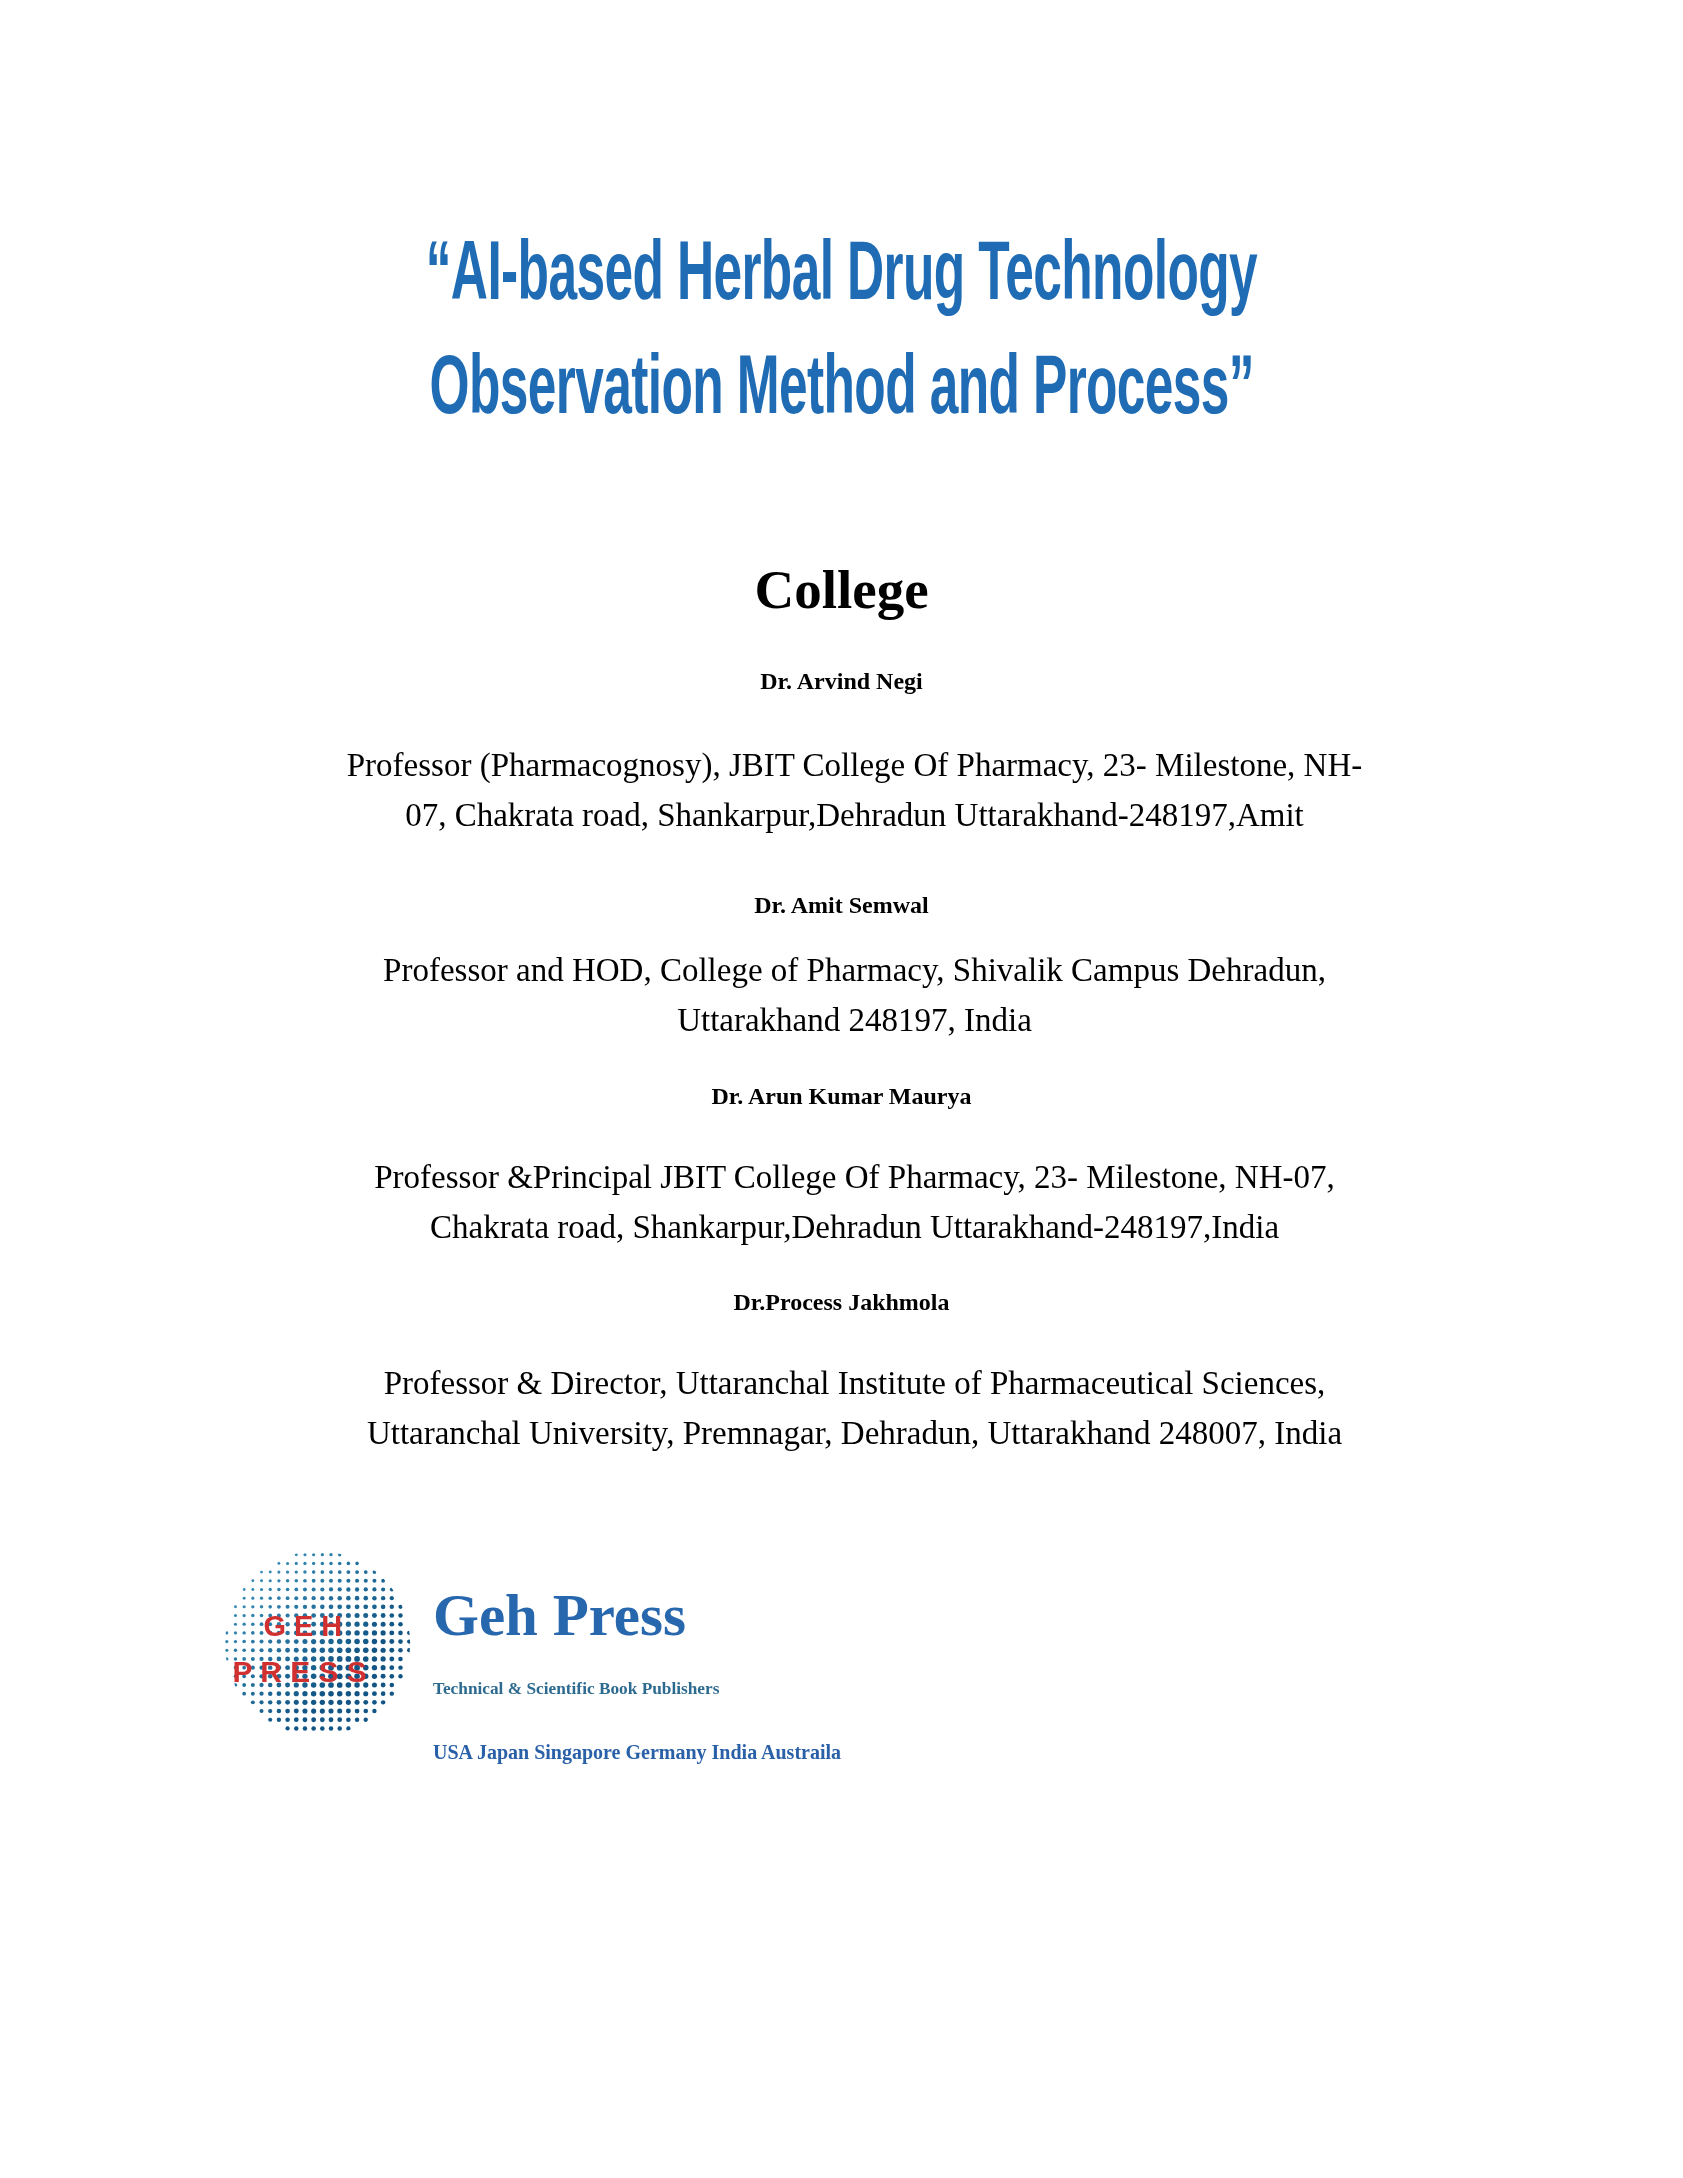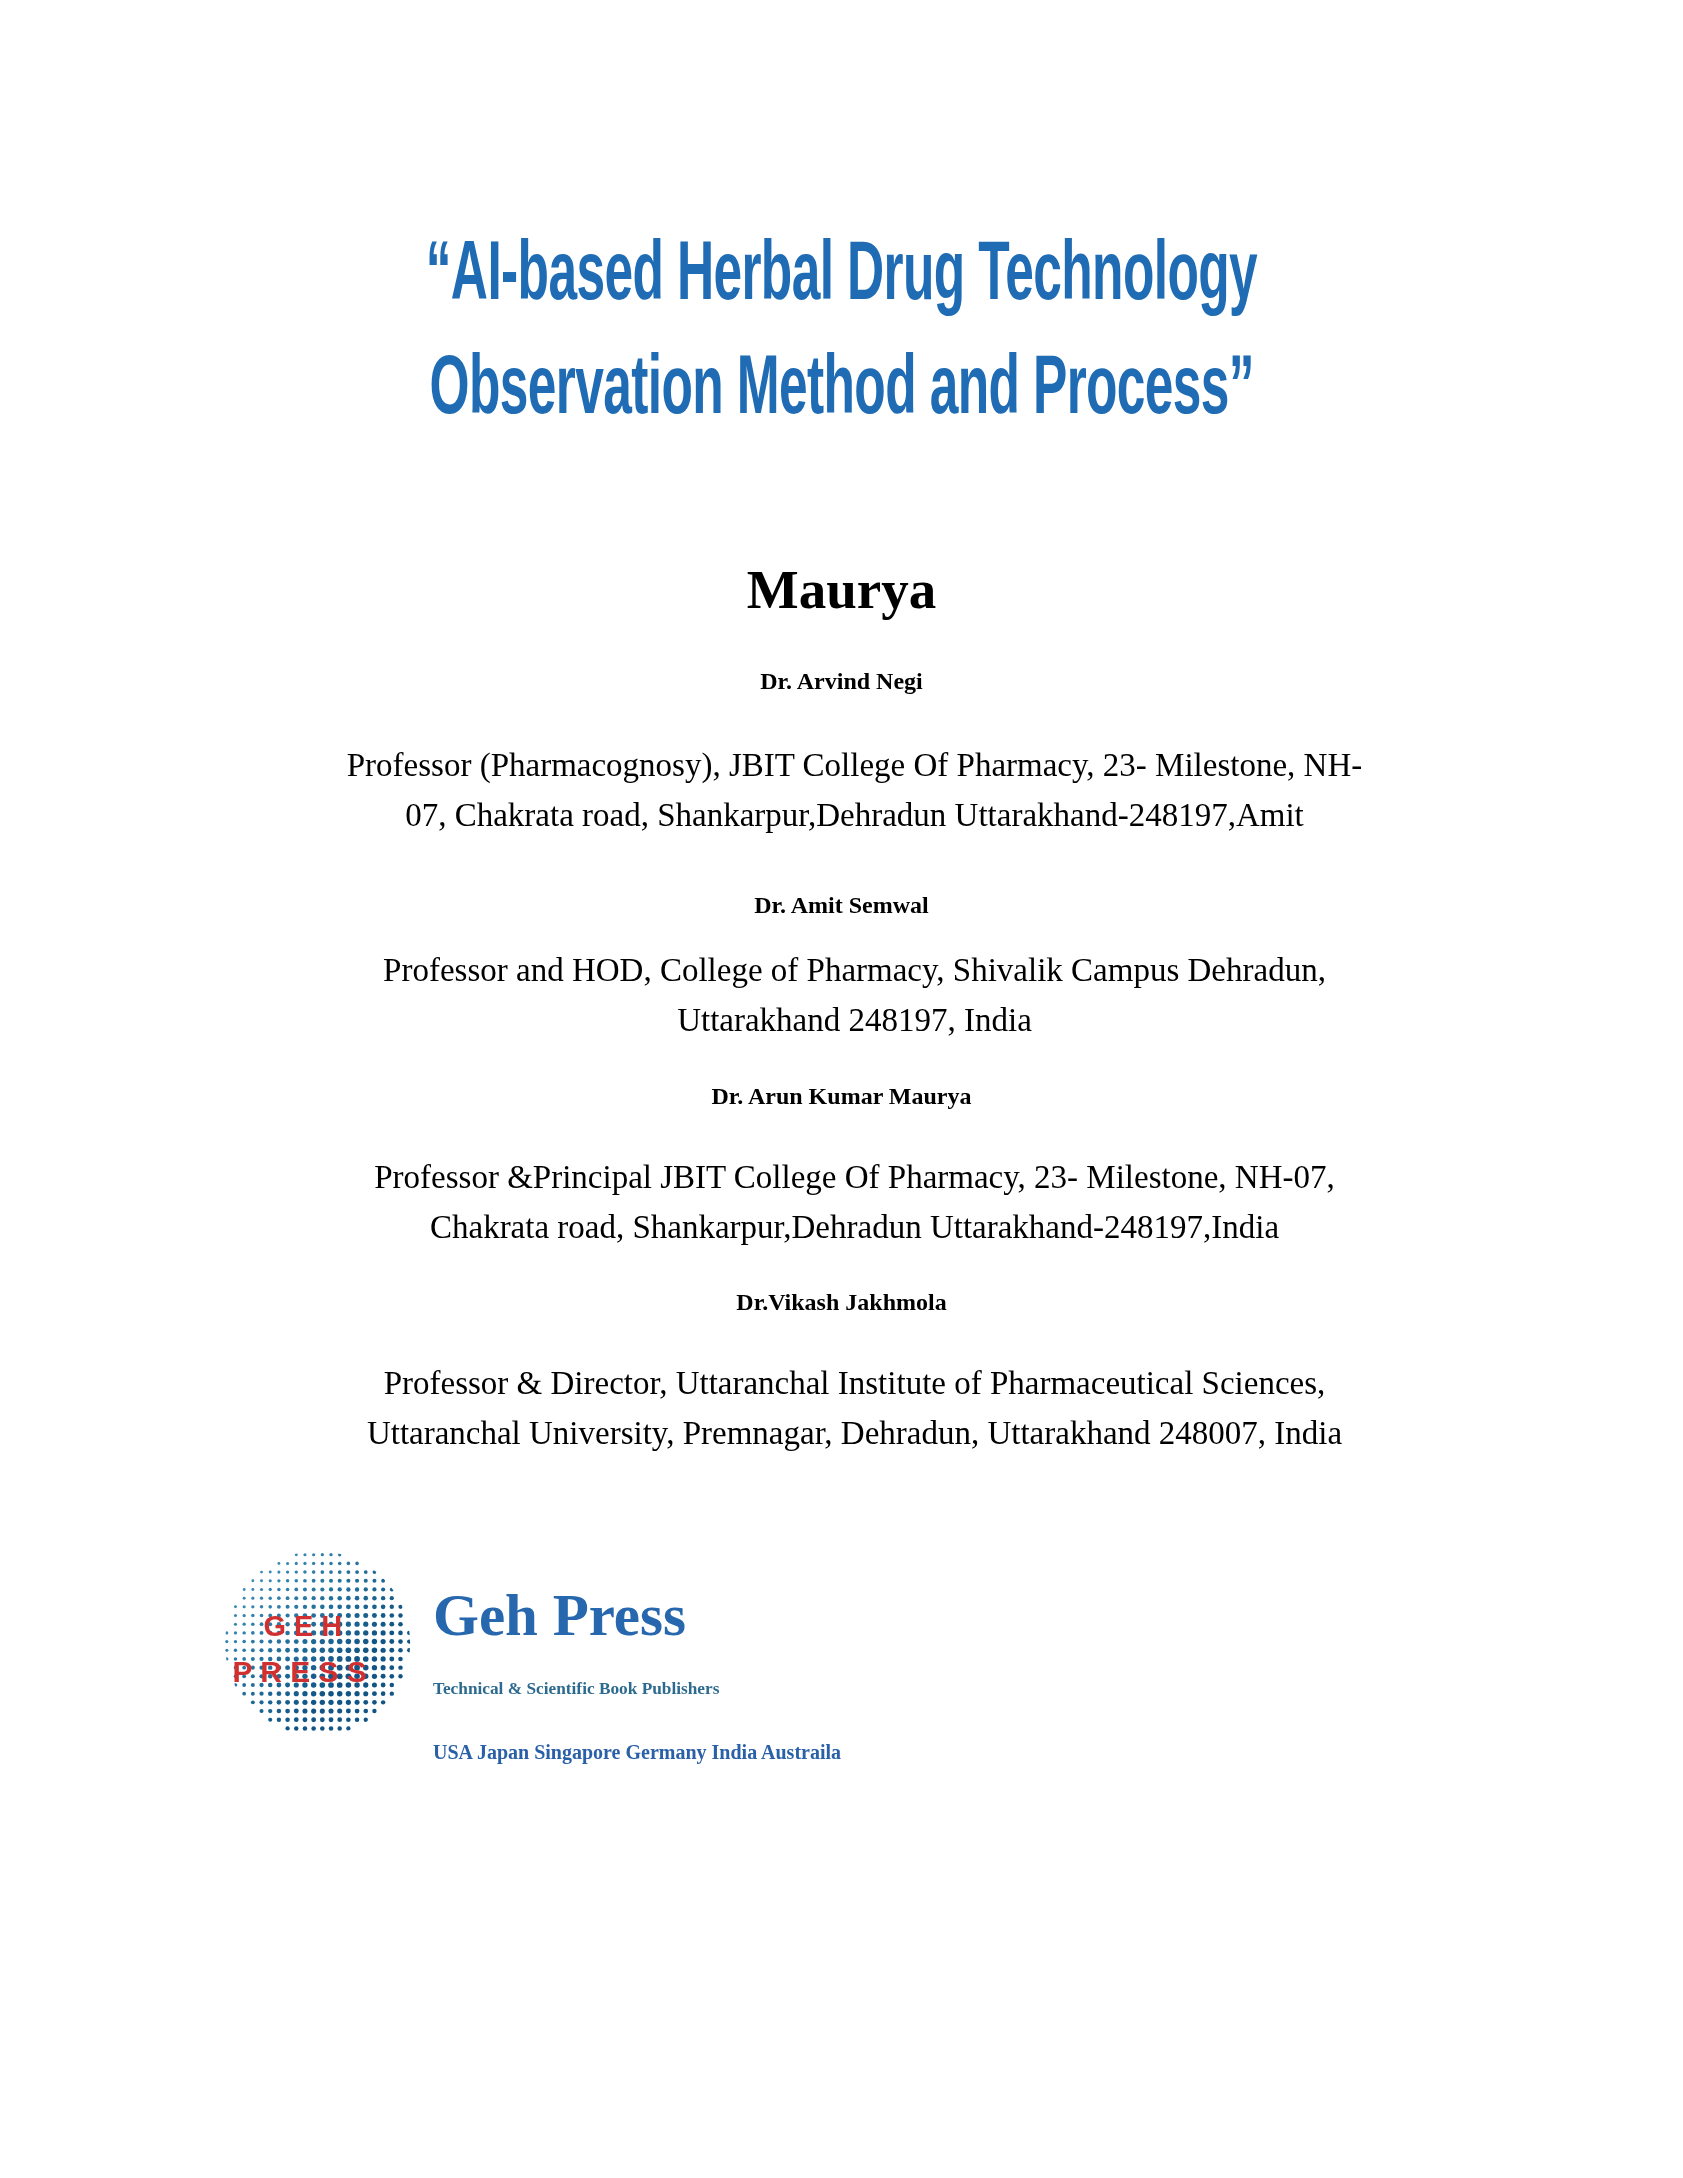--- a/index.html
+++ b/index.html
@@ -48,41 +48,41 @@
     }
   </style>
 </head>
 <body>
 
 <div class="page">
 
   <div class="title l1"><span>“AI-based Herbal Drug Technology</span></div>
   <div class="title l2"><span>Observation Method and Process”</span></div>
 
-  <div class="serif heading">Maurya</div>
+  <div class="serif heading">College</div>
 
   <div class="serif name n1">Dr. Arvind Negi</div>
   <div class="serif affil a1">
     <div>Professor (Pharmacognosy), JBIT College Of Pharmacy, 23- Milestone, NH-</div>
     <div>07, Chakrata road, Shankarpur,Dehradun Uttarakhand-248197,Amit</div>
   </div>
 
   <div class="serif name n2">Dr. Amit Semwal</div>
   <div class="serif affil a2">
     <div>Professor and HOD, College of Pharmacy, Shivalik Campus Dehradun,</div>
     <div>Uttarakhand 248197, India</div>
   </div>
 
   <div class="serif name n3">Dr. Arun Kumar Maurya</div>
   <div class="serif affil a3">
     <div>Professor &amp;Principal JBIT College Of Pharmacy, 23- Milestone, NH-07,</div>
     <div>Chakrata road, Shankarpur,Dehradun Uttarakhand-248197,India</div>
   </div>
 
-  <div class="serif name n4">Dr.Vikash Jakhmola</div>
+  <div class="serif name n4">Dr.Process Jakhmola</div>
   <div class="serif affil a4">
     <div>Professor &amp; Director, Uttaranchal Institute of Pharmaceutical Sciences,</div>
     <div>Uttaranchal University, Premnagar, Dehradun, Uttarakhand 248007, India</div>
   </div>
 
   <div class="logo">
     <svg class="globe" viewBox="0 0 200 200" xmlns="http://www.w3.org/2000/svg">
       <defs>
         <clipPath id="gc">
             <circle cx="100" cy="100" r="96"></circle>

